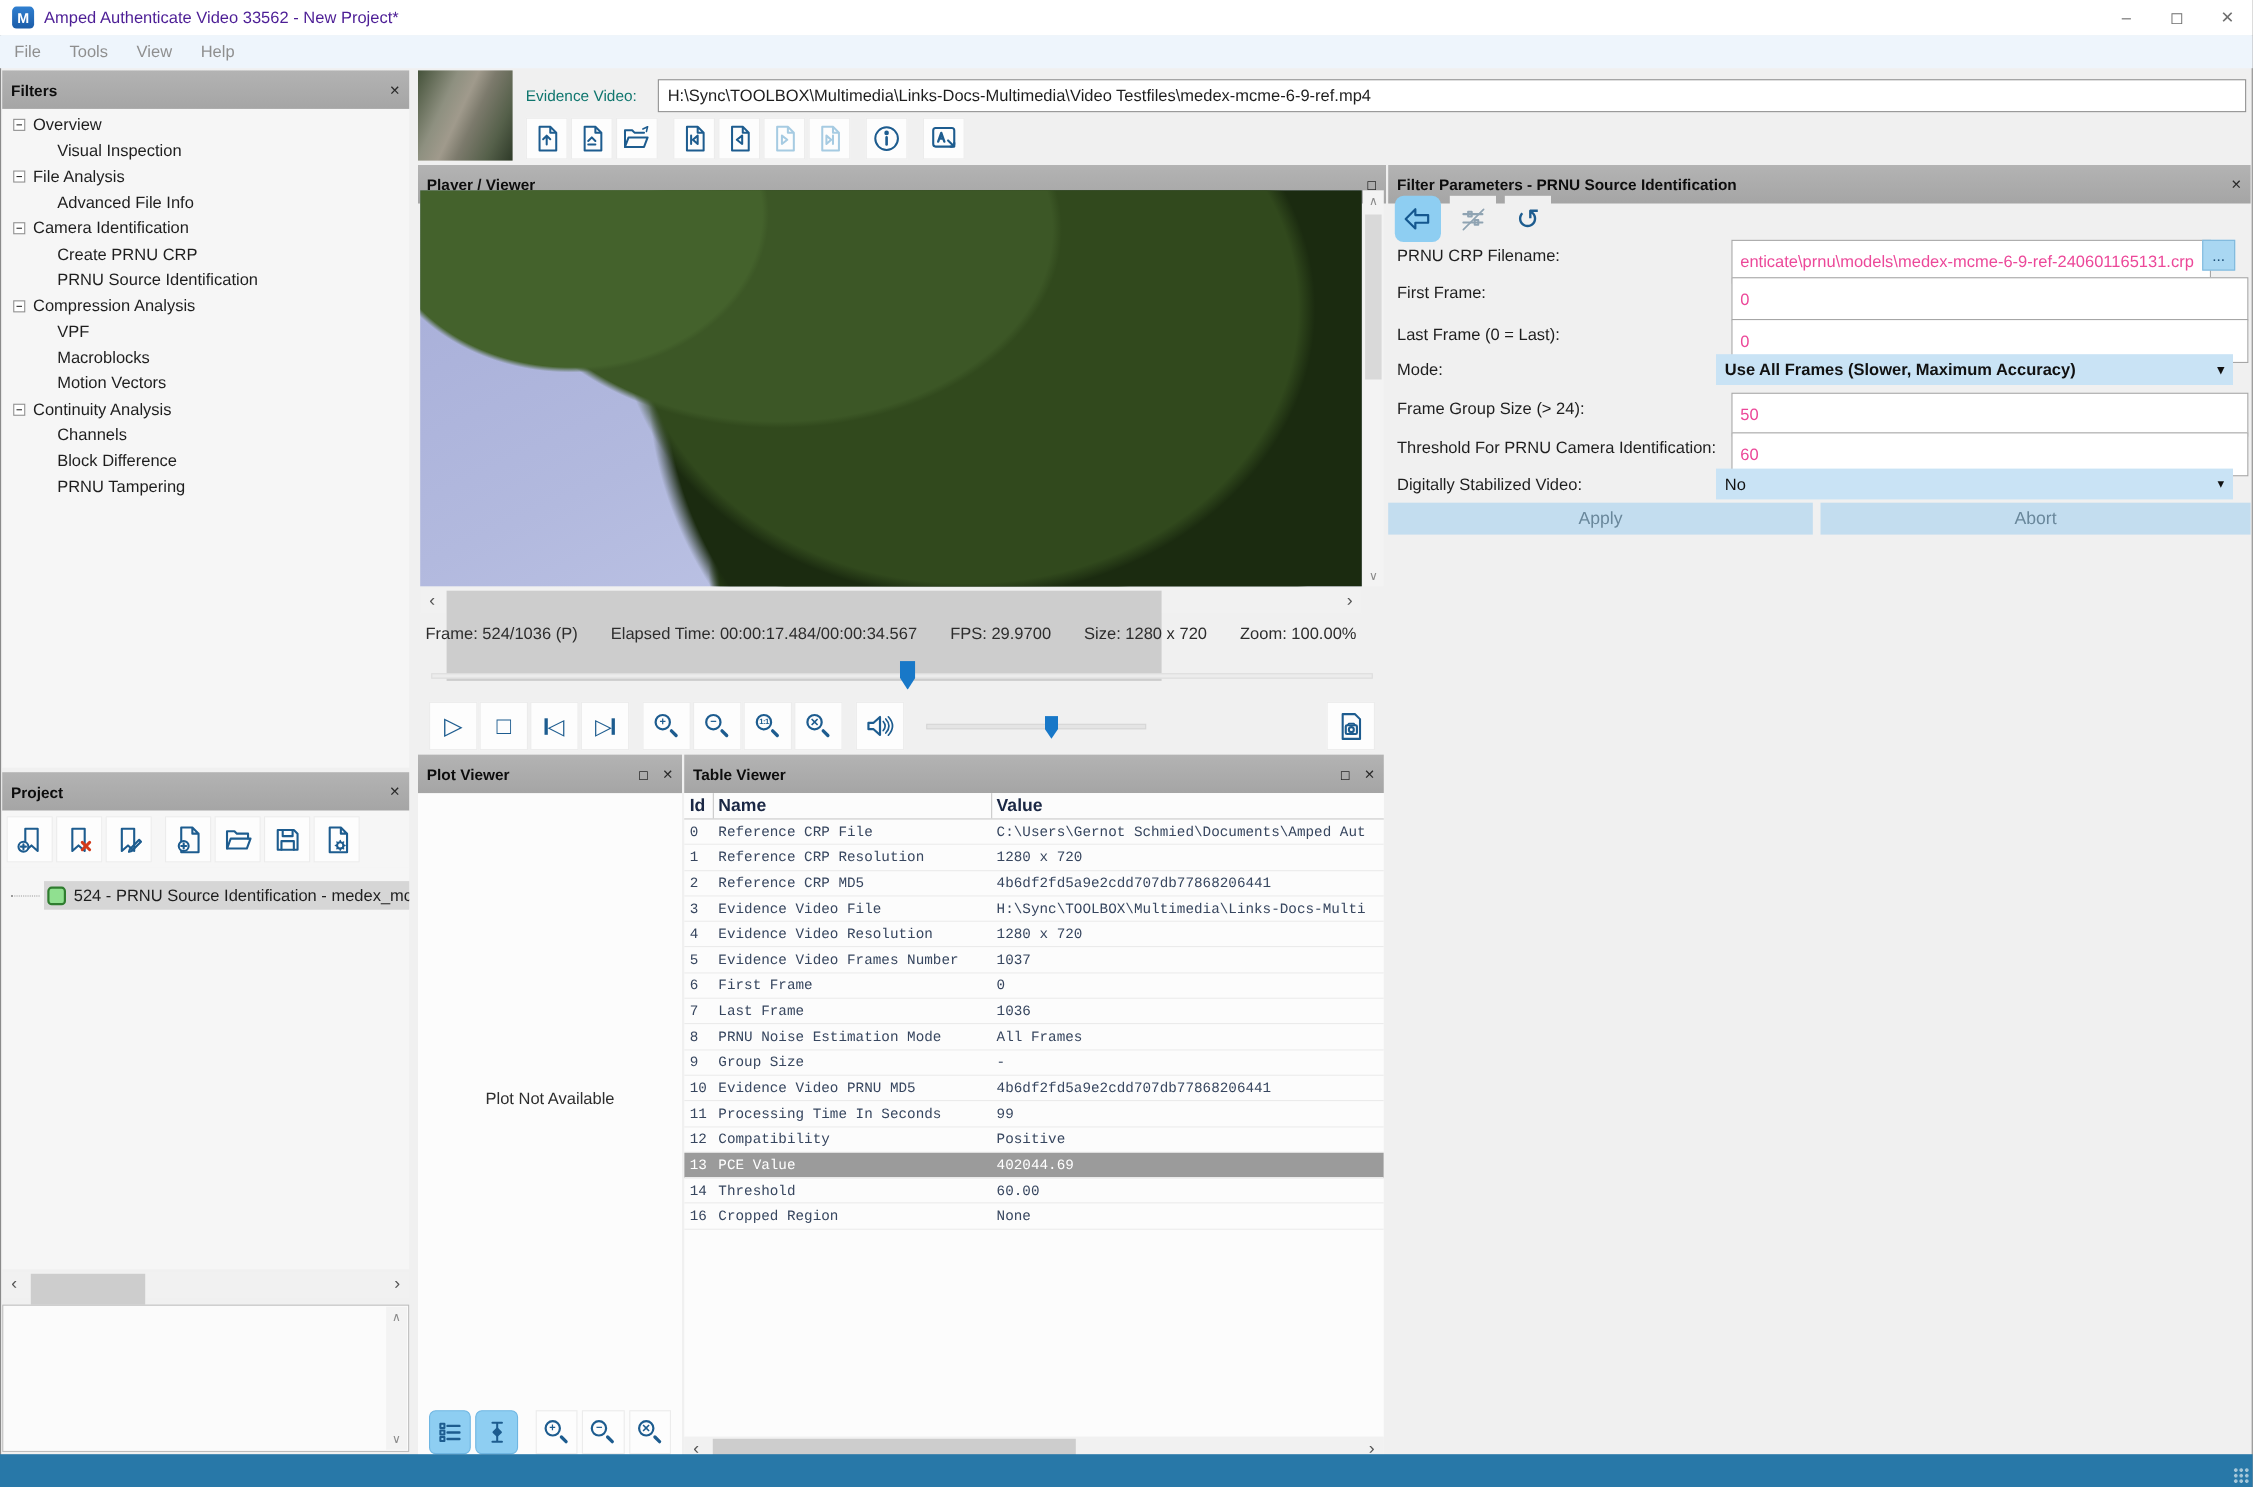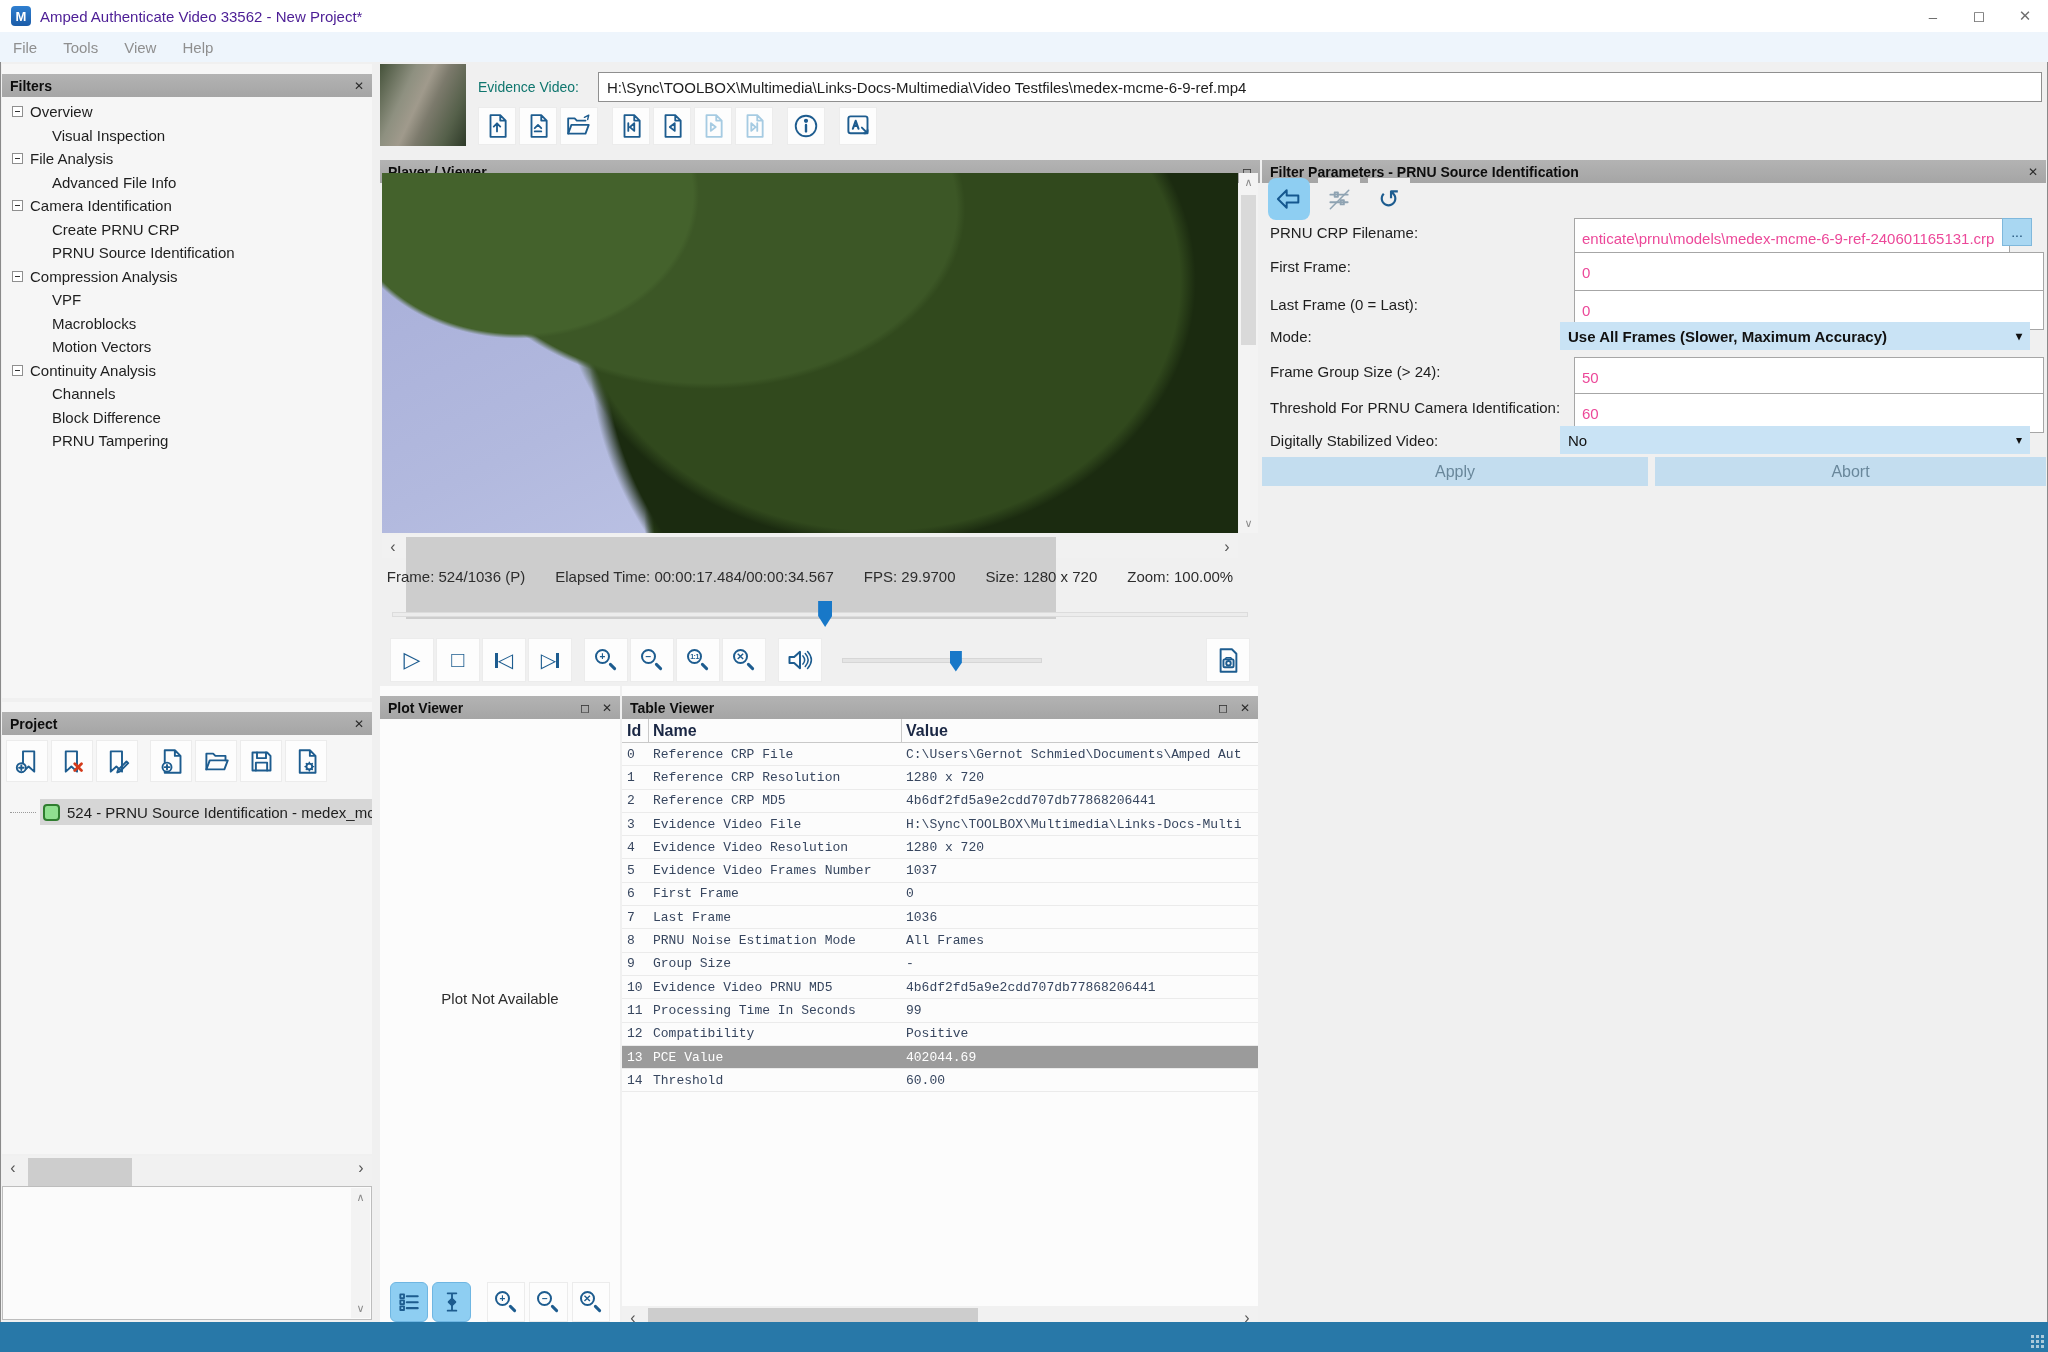--- a/index.html
+++ b/index.html
@@ -17,22 +17,22 @@
   .appicon { width:20px; height:20px; margin-left:11px; border-radius:4px;
     background:linear-gradient(180deg,#2f7fd0,#1b5ca8); color:#fff; font-weight:bold; font-size:13px;
     display:flex; align-items:center; justify-content:center; }
   .apptitle { margin-left:9px; font-size:15px; color:#4c1d95; }
   .winbtns { margin-left:auto; display:flex; height:32px; }
   .winbtn { width:46px; height:32px; display:flex; align-items:center; justify-content:center; color:#6f6f6f; font-size:15px; }
   .menubar { left:0; top:32px; width:2048px; height:30px; background:#eef5fc; display:flex; align-items:center; }
   .menuitem { padding:0 13px; font-size:15px; color:#8f8f8f; }
 
   
-  .phdr { height:23px; background:linear-gradient(180deg,#b3b3b3,#a5a5a5); display:flex; align-items:center;
-    padding:0 8px; font-size:14px; font-weight:bold; color:#0d0d0d;margin-top:10px; }
+  .phdr { height:35px; background:linear-gradient(180deg,#b3b3b3,#a5a5a5); display:flex; align-items:center;
+    padding:0 8px; font-size:14px; font-weight:bold; color:#0d0d0d; }
   .phdr .hico { margin-left:auto; display:flex; gap:12px; font-weight:normal; font-size:12px; color:#2a2a2a; }
   .hico span { line-height:1; }
 
   
   .filters { left:2px; top:64px; width:370px; height:634px; background:#f6f6f6; }
   .tree { padding-top:3px; }
   .titem { height:23.5px; display:flex; align-items:center; font-size:15px; color:#1e1e1e; white-space:nowrap; }
   .titem.root { padding-left:10px; }
   .titem.child { padding-left:50px; }
   .expander { width:11px; height:11px; border:1px solid #8f8f8f; background:#fff; position:relative; margin-right:7px; flex:none; }
@@ -615,20 +615,25 @@
     <div class="trow sel">
         <span class="c-id">13</span>
         <span class="c-name">PCE Value</span>
         <span class="c-val">402044.69</span>
       </div>
     <div class="trow">
         <span class="c-id">14</span>
         <span class="c-name">Threshold</span>
         <span class="c-val">60.00</span>
       </div>
+    <div class="trow">
+        <span class="c-id">16</span>
+        <span class="c-name">Cropped Region</span>
+        <span class="c-val">None</span>
+      </div>
   </div>
   <div class="hscroll tab-hscroll">
     <span class="arr">‹</span>
     <span class="track">
         <span class="thumb" style="left:4px; width:330px;"></span>
       </span>
     <span class="arr">›</span>
   </div>
 </div>
 

